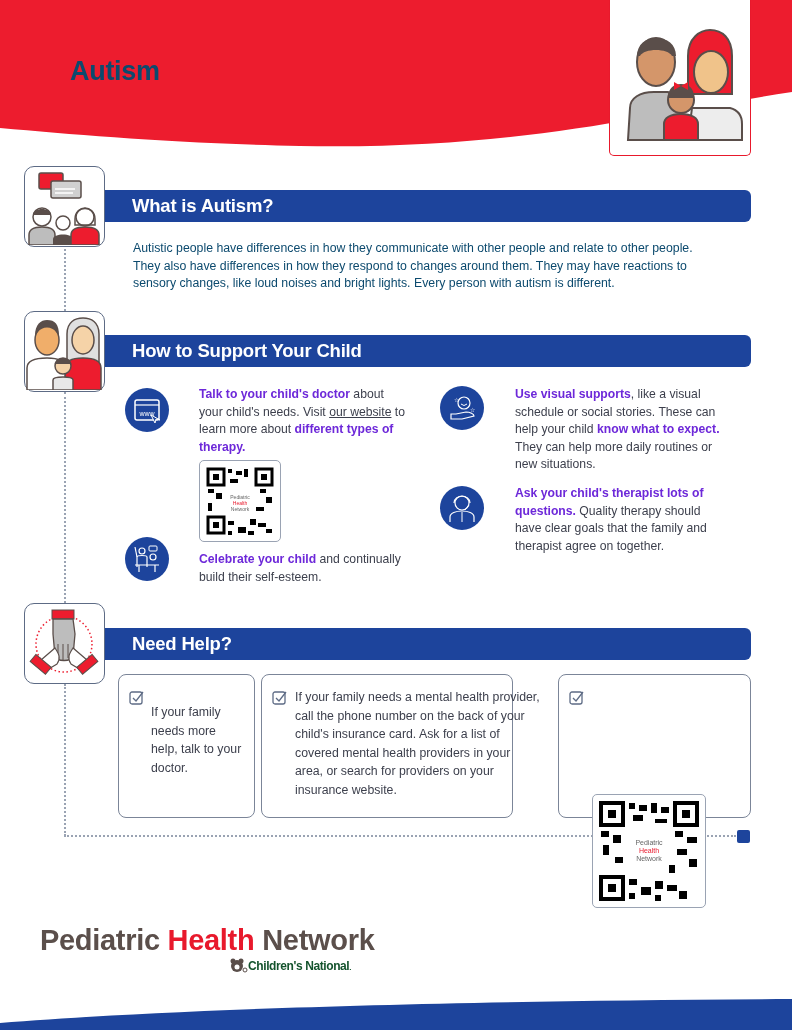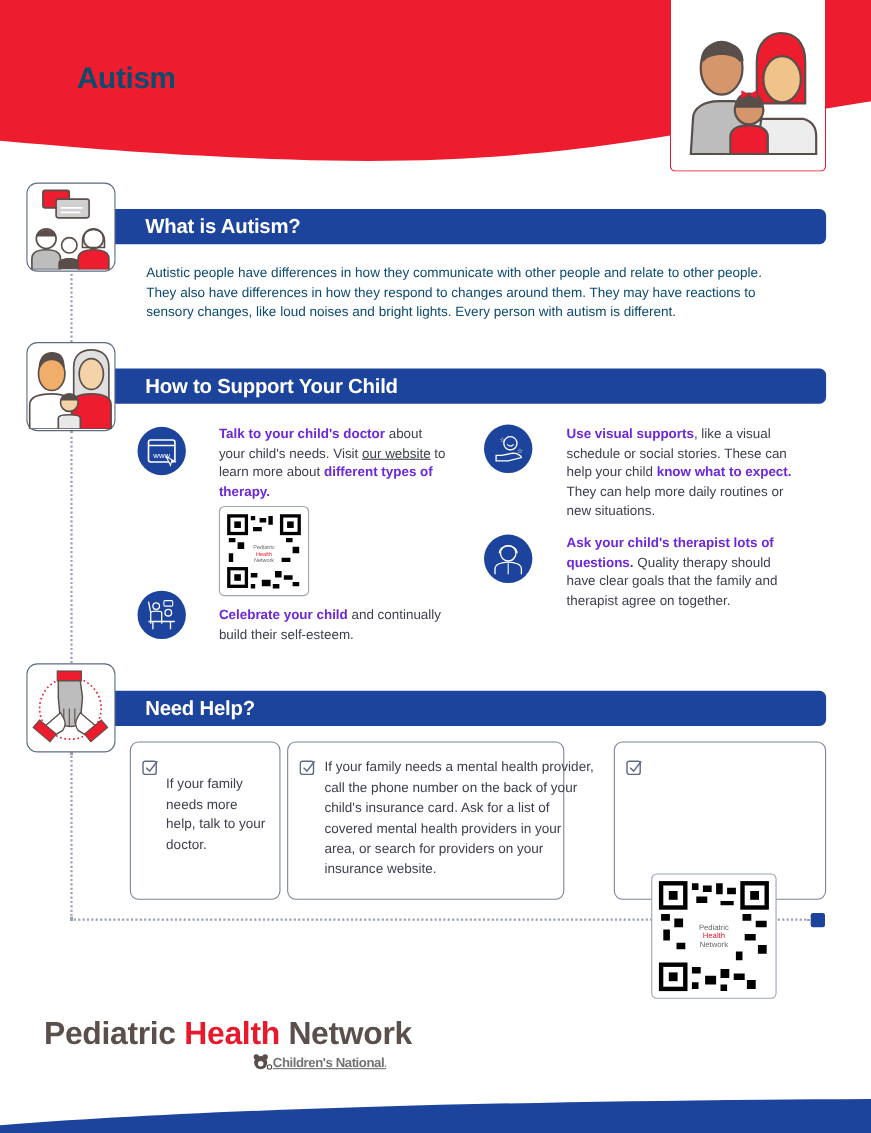--- a/index.html
+++ b/index.html
@@ -16,21 +16,21 @@
   .dots-h{height:0;border-top:2px dotted #9aa3b3;}
   .circle{width:44px;height:44px;border-radius:50%;background:#1d449c;}
   .tip{font-size:12.2px;line-height:17.5px;color:#3c3f4c;}
   .tip b{color:#6d28d9;}
   .card{border:1.3px solid #7b8598;border-radius:8px;background:#fff;box-sizing:border-box;}
   .card .txt{position:absolute;font-size:12.3px;line-height:18.5px;color:#3c3f4c;}
   .chk{position:absolute;width:15px;height:15px;}
   .qr{background:#fff;border:1.3px solid #9aa3b3;border-radius:5px;box-sizing:border-box;}
   .logo1{left:40px;top:924px;font-size:29px;font-weight:bold;color:#5b4f4b;letter-spacing:-0.3px;}
   .logo1 .red{color:#e8192c;}
-  .logo2{left:248px;top:959px;font-size:12px;font-weight:bold;color:#737373;letter-spacing:-0.4px;text-decoration:underline;}
+  .logo2{left:248px;top:959px;font-size:12px;font-weight:bold;color:#14532d;letter-spacing:-0.4px;}
   a.link{color:#3c3f4c;text-decoration:underline;}
 </style>
 </head>
 <body>
 
 <svg class="abs hdr-bg" viewBox="0 0 792 160" width="792" height="160">
   <path d="M0,0 H792 V92 C640,115 520,150 300,146 C170,143 80,135 0,128 Z" fill="#ED1C2E"></path>
 </svg>
 <div class="abs title">Autism</div>
 

